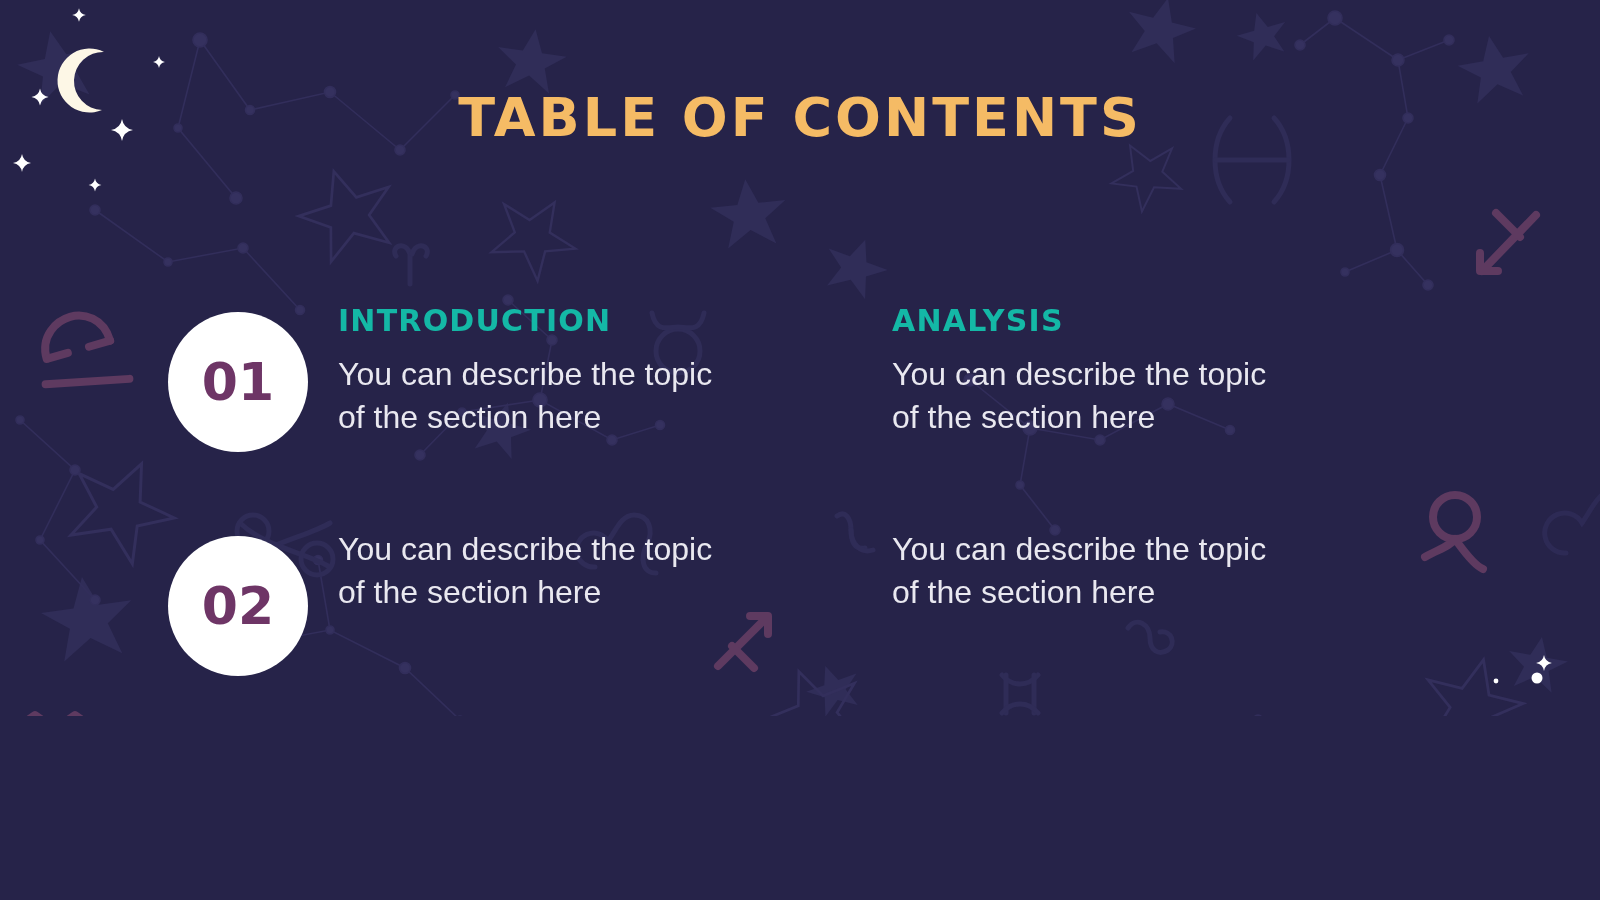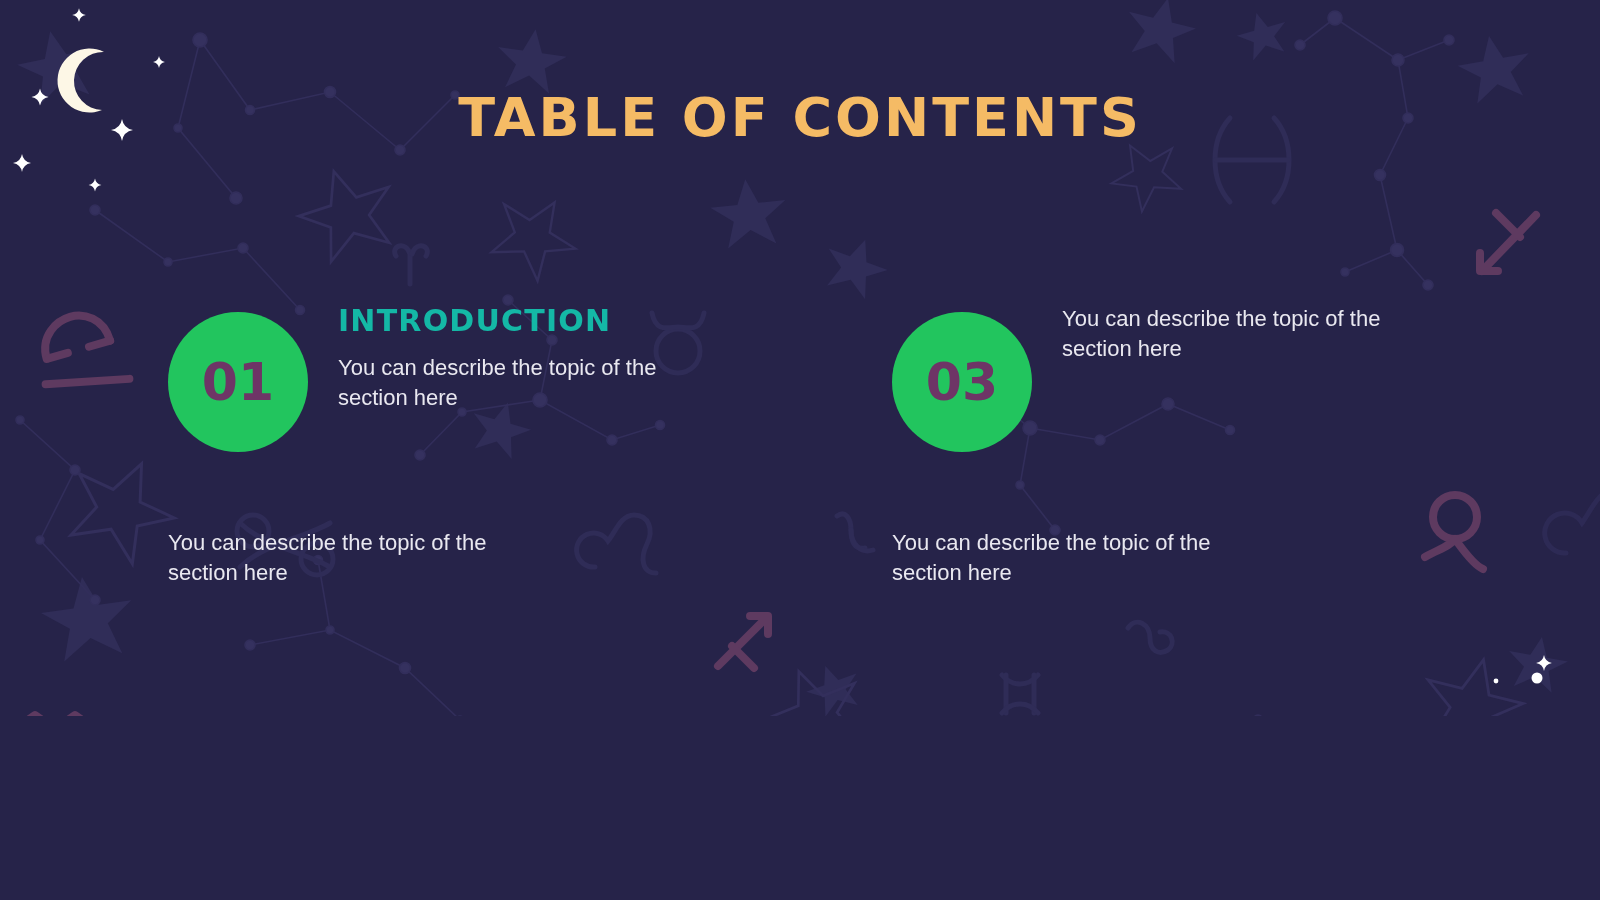--- a/index.html
+++ b/index.html
@@ -56,21 +56,21 @@
   .toc-item {
     display:flex;
     align-items:flex-start;
     gap:30px;
   }
 
   .num-circle {
     flex:0 0 auto;
     width:140px; height:140px;
     border-radius:50%;
-    background:#22c55e;
+    background:#ffffff;
     display:flex;
     align-items:center;
     justify-content:center;
     margin-top:22px;
     text-align:center;
   }
 
   .num-text {
     font-family:"DejaVu Sans", sans-serif;
     font-size:52px;
@@ -91,21 +91,21 @@
     font-weight:bold;
     letter-spacing:1.2px;
     color:#14b8a6;
     line-height:1.1;
     margin-bottom:16px;
     white-space:nowrap;
   }
 
   .toc-desc {
     font-family:"Liberation Sans", sans-serif;
-    font-size:22px;
+    font-size:32px;
     font-weight:400;
     color:#E9E8F0;
     line-height:1.35;
     max-width:390px;
   }
 </style>
 </head>
 <body>
 
 <div id="slide">
@@ -351,35 +351,36 @@
       <div class="num-circle">
         <span class="num-text">01</span>
       </div>
       <div class="toc-text">
         <div class="toc-heading">INTRODUCTION</div>
         <div class="toc-desc">You can describe the topic of the section here</div>
       </div>
     </div>
 
     <div class="toc-item">
+      <div class="toc-text">
+        <div class="toc-heading">ANALYSIS</div>
+        <div class="toc-desc">You can describe the topic of the section here</div>
+      </div>
+    </div>
+
+    <div class="toc-item">
       <div class="num-circle">
-        <span class="num-text">03</span>
+        <span class="num-text">02</span>
       </div>
       <div class="toc-text">
         <div class="toc-desc">You can describe the topic of the section here</div>
       </div>
     </div>
 
     <div class="toc-item">
       <div class="toc-text">
         <div class="toc-desc">You can describe the topic of the section here</div>
       </div>
     </div>
 
-    <div class="toc-item">
-      <div class="toc-text">
-        <div class="toc-desc">You can describe the topic of the section here</div>
-      </div>
-    </div>
-
   </div>
 
 </div>
 
 </body></html>

